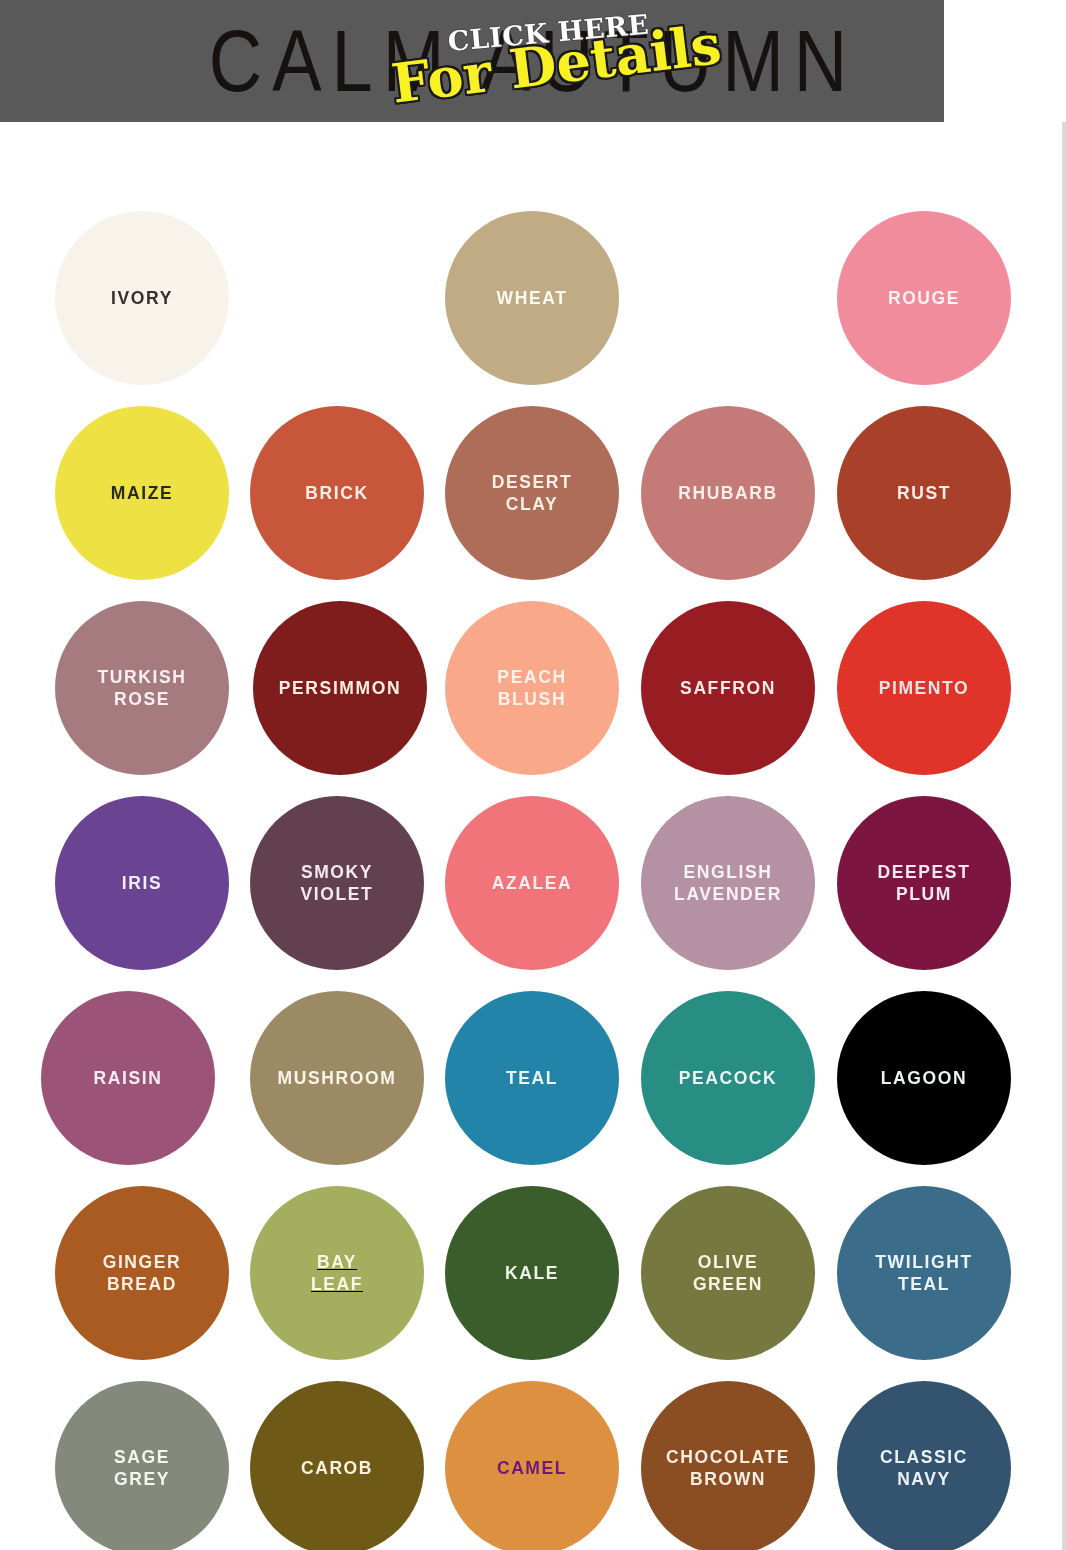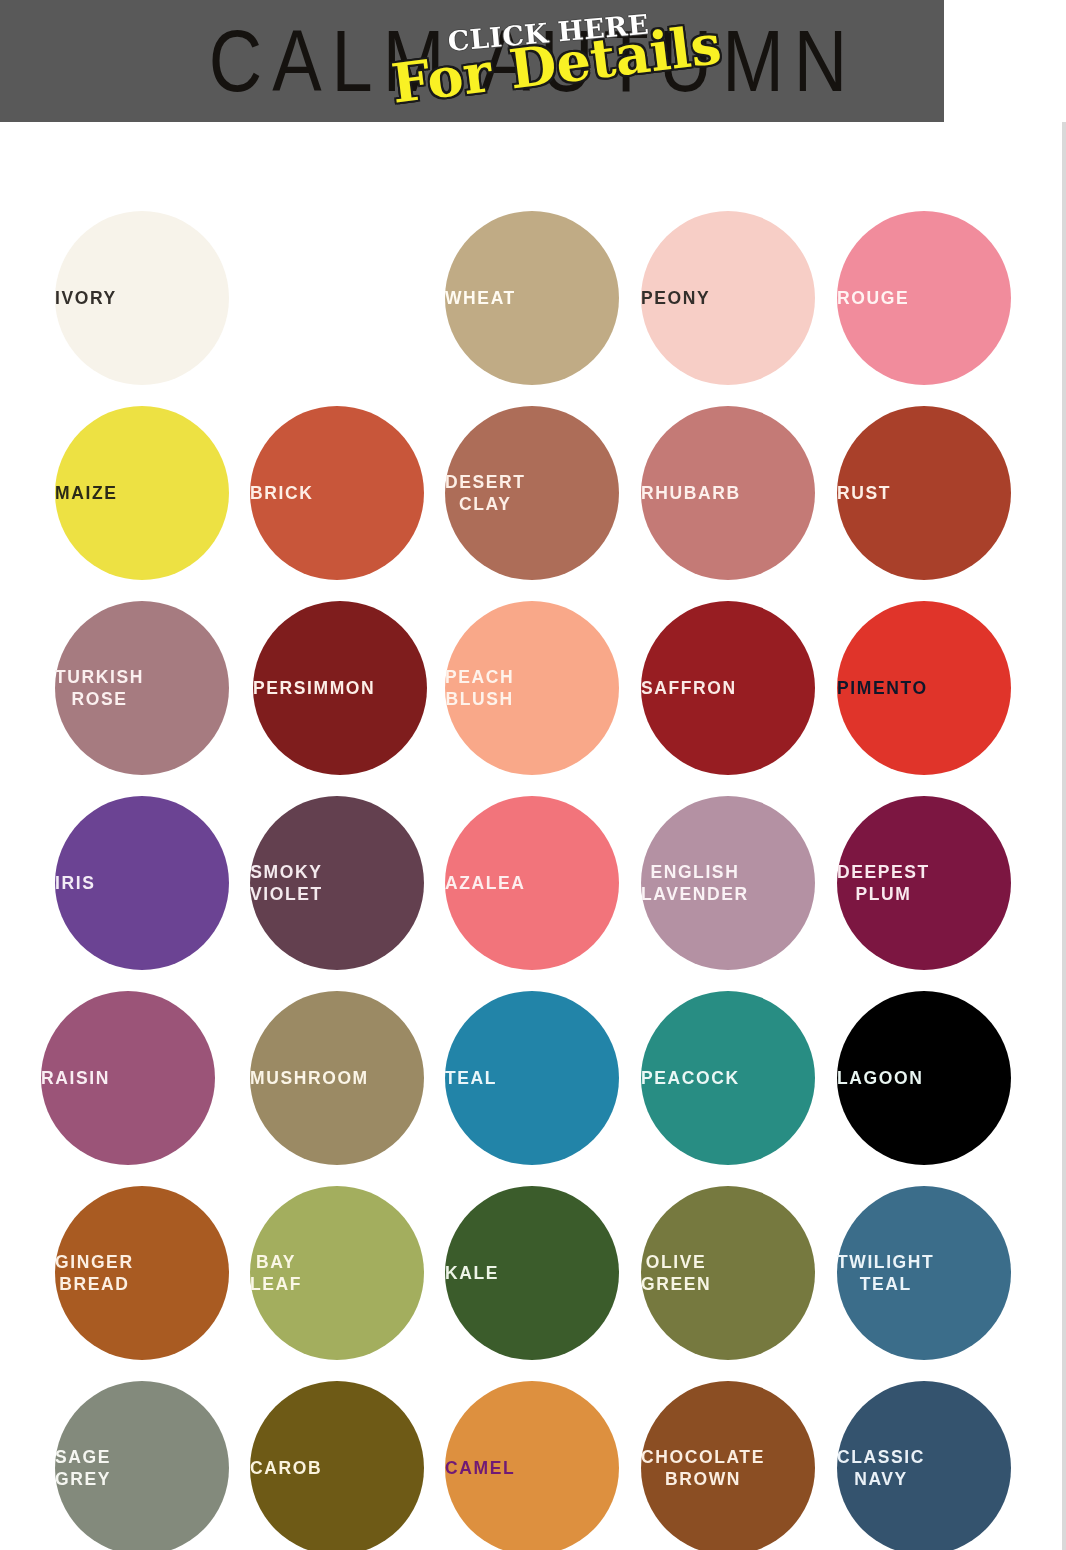--- a/index.html
+++ b/index.html
@@ -112,20 +112,21 @@
     height: 174px;
   }
   .swatch {
     position: absolute;
     top: 0;
     width: 174px;
     height: 174px;
     border-radius: 50%;
     display: flex;
     align-items: center;
+    justify-content: center;
     text-align: center;
     box-sizing: border-box;
   }
   .swatch-label {
     font-family: "Liberation Sans", sans-serif;
     font-size: 17.5px;
     font-weight: 700;
     letter-spacing: 1.6px;
     line-height: 1.28;
     text-transform: uppercase;
@@ -148,23 +149,20 @@
 <div id="right-edge-strip"></div>
 
 <div id="swatch-grid">
     <div class="swatch-row" style="top: 89px;">
       <div class="swatch" style="left: 55px; background: rgb(247, 243, 234);">
         <span class="swatch-label" style="color: rgb(51, 47, 43);">IVORY</span>
       </div>
       <div class="swatch" style="left: 445px; background: rgb(192, 171, 133);">
         <span class="swatch-label" style="color: rgb(255, 251, 242);">WHEAT</span>
       </div>
-      <div class="swatch" style="left: 641px; background: rgb(247, 206, 198);">
-        <span class="swatch-label" style="color: rgb(51, 47, 43);">PEONY</span>
-      </div>
       <div class="swatch" style="left: 837px; background: rgb(241, 140, 156);">
         <span class="swatch-label" style="color: rgb(255, 243, 242);">ROUGE</span>
       </div>
     </div>
     <div class="swatch-row" style="top: 284px;">
       <div class="swatch" style="left: 55px; background: rgb(237, 225, 67);">
         <span class="swatch-label" style="color: rgb(43, 42, 24);">MAIZE</span>
       </div>
       <div class="swatch" style="left: 250px; background: rgb(200, 86, 58);">
         <span class="swatch-label" style="color: rgb(253, 239, 230);">BRICK</span>
@@ -189,21 +187,21 @@
         <span class="swatch-label" style="color: rgb(253, 239, 232);">PERSIMMON</span>
       </div>
       <div class="swatch" style="left: 445px; background: rgb(249, 168, 137);">
         <span class="swatch-label" style="color: rgb(254, 243, 235);">PEACH
 BLUSH</span>
       </div>
       <div class="swatch" style="left: 641px; background: rgb(151, 29, 34);">
         <span class="swatch-label" style="color: rgb(250, 234, 230);">SAFFRON</span>
       </div>
       <div class="swatch" style="left: 837px; background: rgb(224, 52, 42);">
-        <span class="swatch-label" style="color: #0f172a;">PIMENTO</span>
+        <span class="swatch-label" style="color: #e5e5e5;">PIMENTO</span>
       </div>
     </div>
     <div class="swatch-row" style="top: 674px;">
       <div class="swatch" style="left: 55px; background: rgb(107, 67, 147);">
         <span class="swatch-label" style="color: rgb(243, 236, 246);">IRIS</span>
       </div>
       <div class="swatch" style="left: 250px; background: rgb(99, 64, 79);">
         <span class="swatch-label" style="color: rgb(244, 234, 238);">SMOKY
 VIOLET</span>
       </div>
@@ -234,21 +232,21 @@
       </div>
       <div class="swatch" style="left: 837px; background: #000000;">
         <span class="swatch-label" style="color: rgb(233, 245, 241);">LAGOON</span>
       </div>
     </div>
     <div class="swatch-row" style="top: 1064px;">
       <div class="swatch" style="left: 55px; background: rgb(169, 91, 34);">
         <span class="swatch-label" style="color: rgb(252, 239, 226);">GINGER
 BREAD</span>
       </div>
-      <div class="swatch" style="left: 250px; background: rgb(163, 174, 94);">
+      <div class="swatch" style="left: 250px; background: rgb(163, 174, 94); text-decoration: underline;">
         <span class="swatch-label" style="color: rgb(251, 247, 230);">BAY
 LEAF</span>
       </div>
       <div class="swatch" style="left: 445px; background: rgb(59, 92, 43);">
         <span class="swatch-label" style="color: rgb(237, 244, 231);">KALE</span>
       </div>
       <div class="swatch" style="left: 641px; background: rgb(118, 121, 63);">
         <span class="swatch-label" style="color: rgb(247, 245, 228);">OLIVE
 GREEN</span>
       </div>

